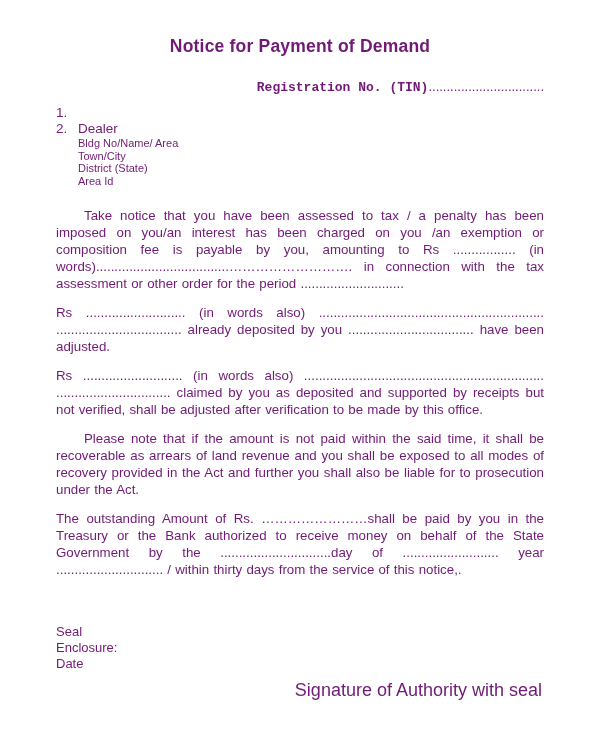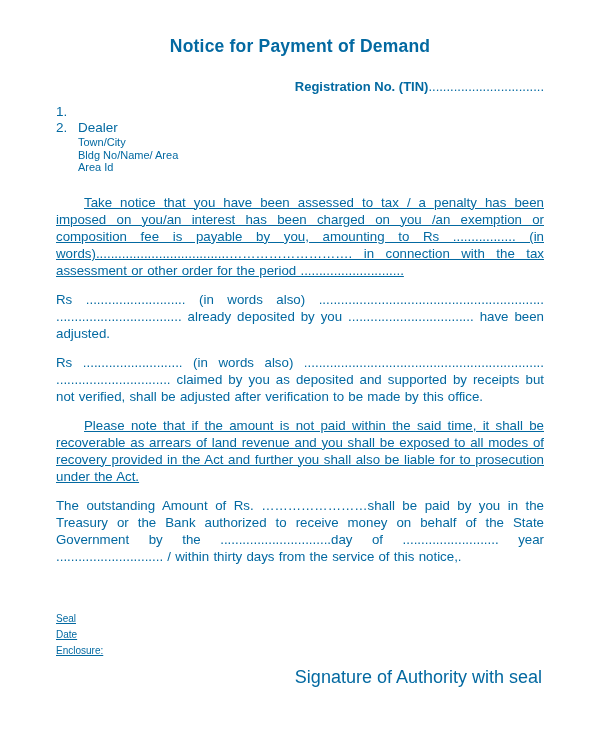--- a/index.html
+++ b/index.html
@@ -6,40 +6,41 @@
     margin: 0;
     padding: 0;
     background: #ffffff;
   }
   .page {
     width: 600px;
     height: 730px;
     box-sizing: border-box;
     margin: 0 auto;
     background: #ffffff;
-    color: #0369a1;
+    color: #701a75;
     font-family: "Liberation Sans", sans-serif;
     padding: 30px 56px 30px 56px;
     overflow: hidden;
   }
   .title {
     font-size: 17.5px;
     font-weight: bold;
     text-align: center;
     margin: 6px 0 22px 0;
     letter-spacing: 0.2px;
   }
   .reg-line {
     text-align: right;
     font-size: 13px;
     margin: 0 0 10px 0;
     white-space: nowrap;
   }
   .reg-line .bold {
     font-weight: bold;
+    font-family: Liberation Mono, monospace;
   }
   .list-row {
     display: flex;
     font-size: 13.5px;
     line-height: 16px;
     margin: 0;
   }
   .list-row .num {
     width: 22px;
     flex: 0 0 22px;
@@ -54,27 +55,25 @@
   }
   .para {
     font-size: 13.3px;
     line-height: 17px;
     text-align: justify;
     margin: 0 0 12px 0;
     word-spacing: 0.5px;
   }
   .para.indent {
     text-indent: 28px;
-    text-decoration: underline;
   }
   .footer {
     margin-top: 46px;
-    font-size: 10px;
+    font-size: 13px;
     line-height: 16px;
-    text-decoration: underline;
   }
   .signature {
     text-align: right;
     font-size: 18px;
     margin-top: 8px;
     padding-right: 2px;
   }
 </style>
 </head>
 <body>
@@ -88,34 +87,35 @@
   <div class="list-row">
     <span class="num">1.</span>
   </div>
 
   <div class="list-row">
     <span class="num">2.</span>
     <span class="label">Dealer</span>
   </div>
 
   <div class="address-fields">
+    <div>Bldg No/Name/ Area</div>
     <div>Town/City</div>
-    <div>Bldg No/Name/ Area</div>
+    <div>District (State)</div>
     <div>Area Id</div>
   </div>
 
   <div class="body-text">
     <p class="para indent">Take notice that you have been assessed to tax / a penalty has been imposed on you/an interest has been charged on you /an exemption or composition fee is payable by you, amounting to Rs ................. (in words)....................................………………………. in connection with the tax assessment or other order for the period ............................</p>
     <p class="para">Rs ........................... (in words also) ............................................................. .................................. already deposited by you .................................. have been adjusted.</p>
     <p class="para">Rs ........................... (in words also) ................................................................. ............................... claimed by you as deposited and supported by receipts but not verified, shall be adjusted after verification to be made by this office.</p>
     <p class="para indent">Please note that if the amount is not paid within the said time, it shall be recoverable as arrears of land revenue and you shall be exposed to all modes of recovery provided in the Act and further you shall also be liable for to prosecution under the Act.</p>
     <p class="para">The outstanding Amount of Rs. ……………………shall be paid by you in the Treasury or the Bank authorized to receive money on behalf of the State Government by the ..............................day of .......................... year ............................. / within thirty days from the service of this notice,.</p>
   </div>
 
   <div class="footer">
     <div>Seal</div>
+    <div>Enclosure:</div>
     <div>Date</div>
-    <div>Enclosure:</div>
   </div>
 
   <div class="signature">Signature of Authority with seal</div>
 
 </div>
 
 </body></html>

